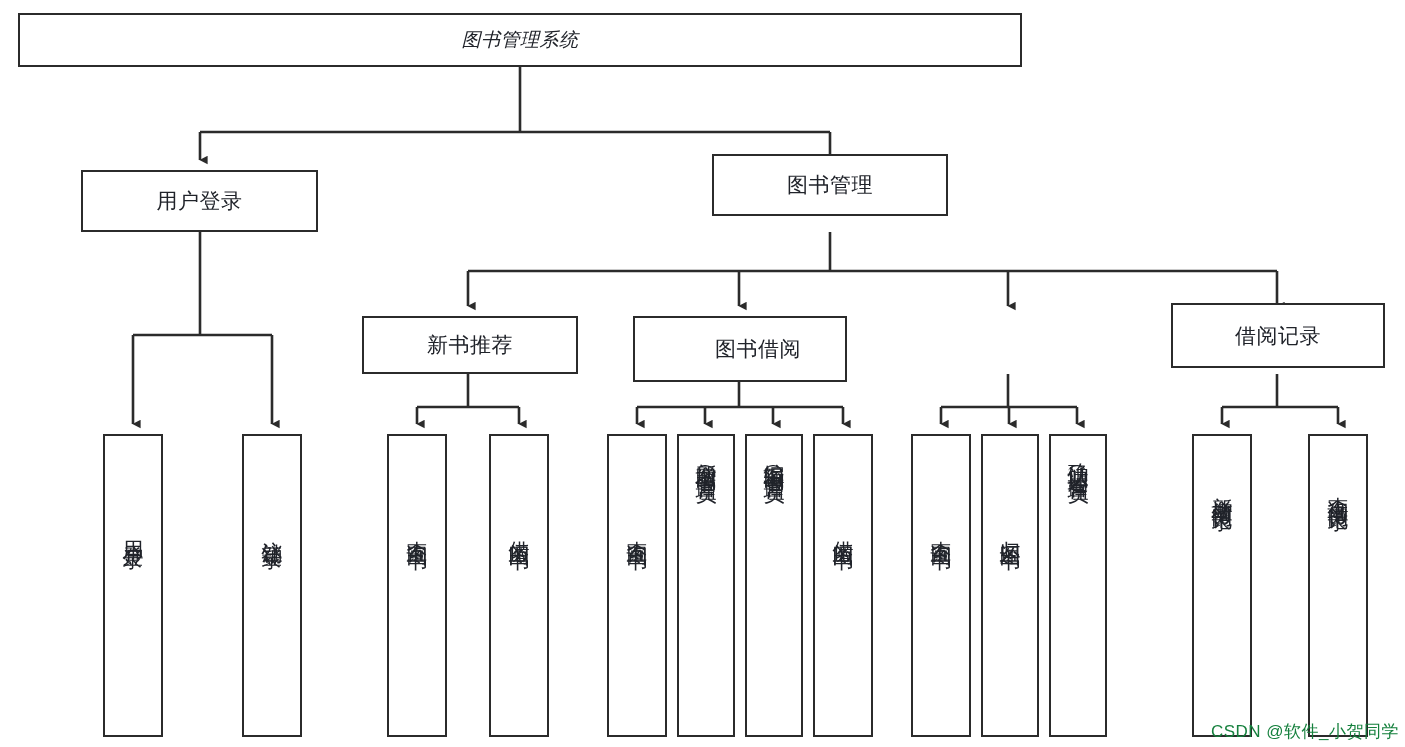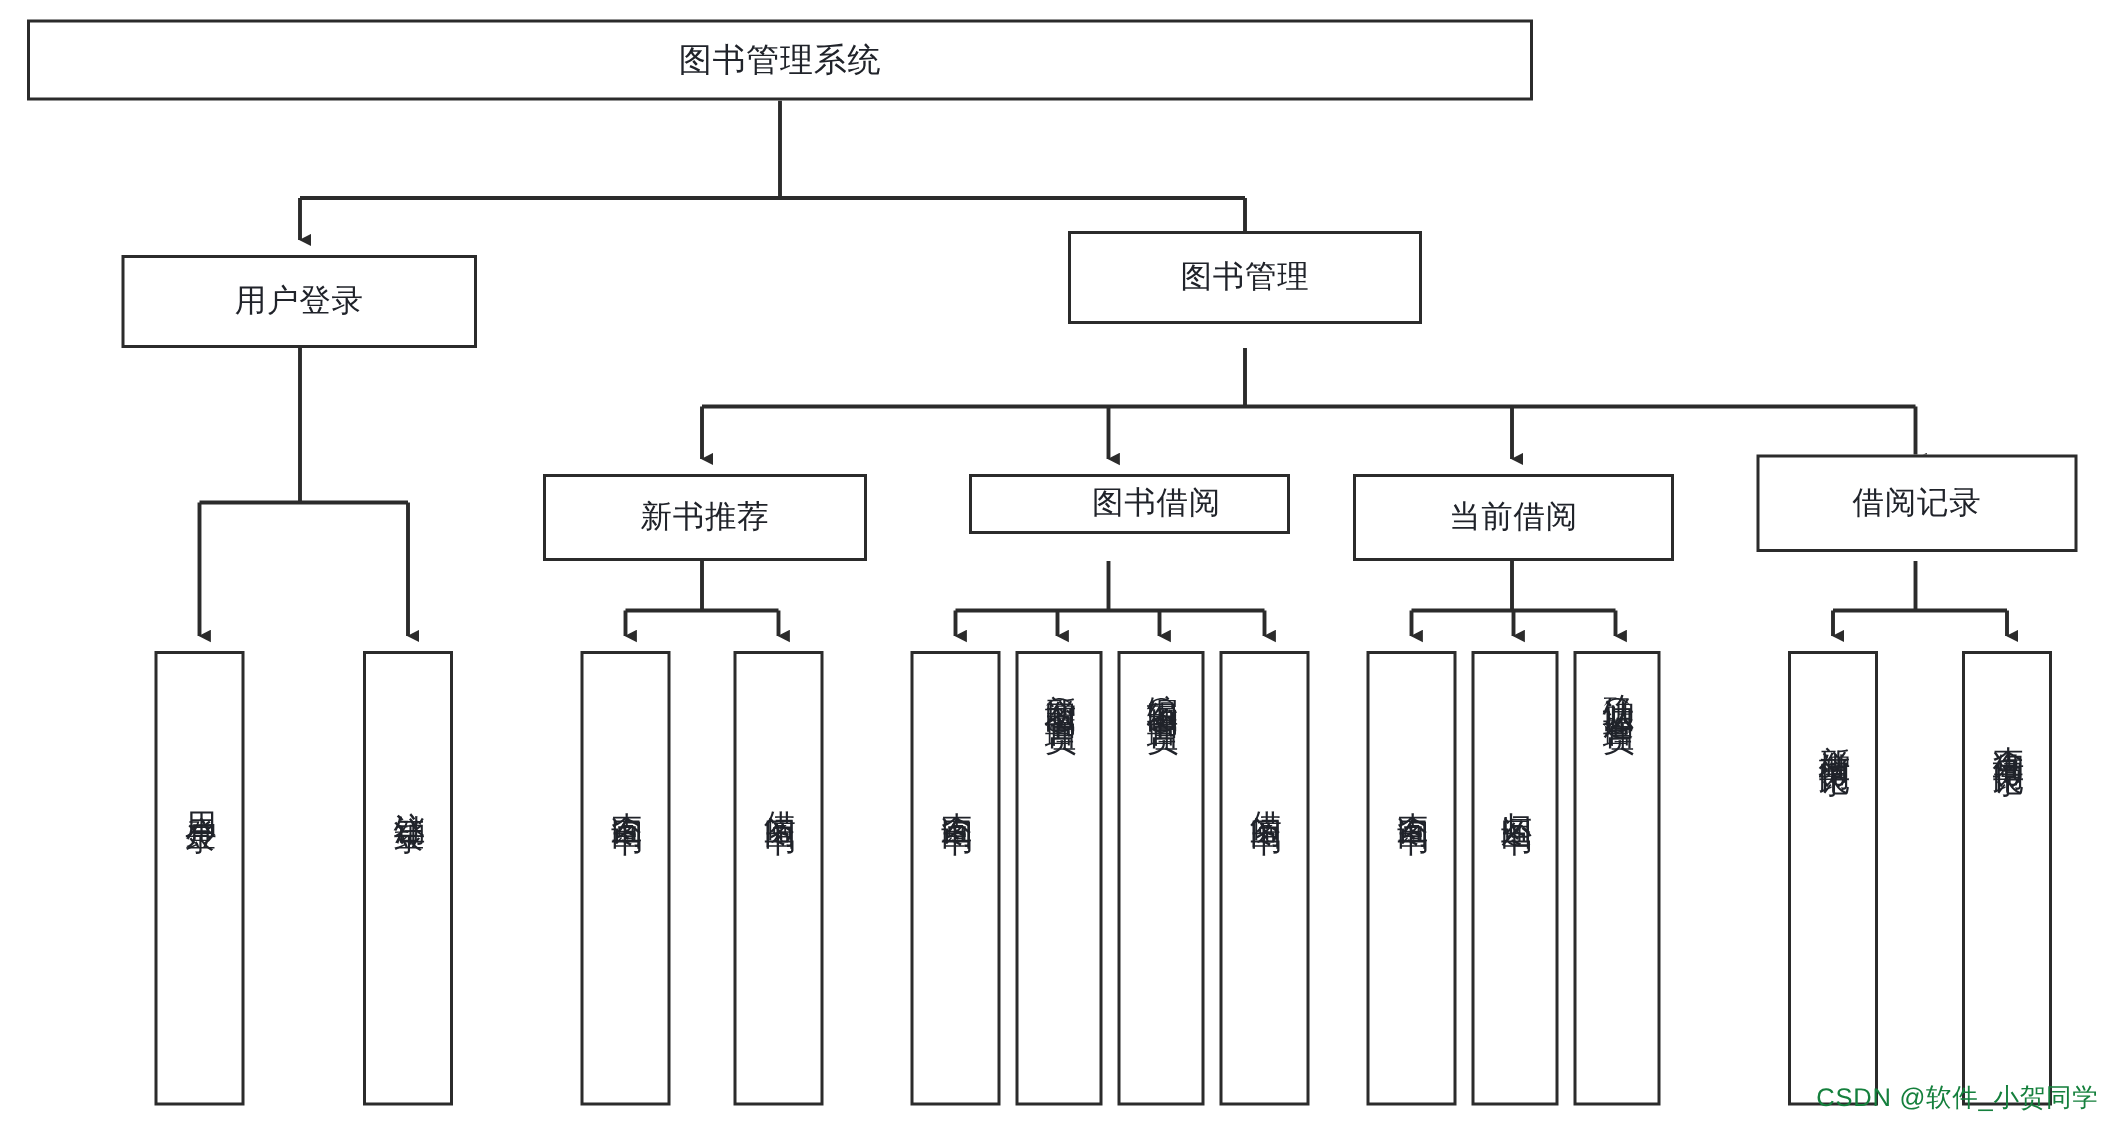--- a/index.html
+++ b/index.html
@@ -42,21 +42,22 @@
     display: block;
     text-align: center;
     line-height: 1.22;
     letter-spacing: 0.5px;
     white-space: nowrap;
   }
   .node.horizontal .label {
     font-size: 21px;
   }
   .node.root .label {
-    font-size: 22px;
+    font-size: 19px;
+    font-style: italic;
   }
   .node.vertical {
     align-items: flex-start;
     justify-content: center;
     padding-top: 0;
   }
   .node.vertical .label {
     writing-mode: vertical-rl;
     text-orientation: upright;
     font-size: 21px;
@@ -142,27 +143,24 @@
   </div>
 
   <div class="node horizontal" style="left:712px; top:154px; width:236px; height:62px;">
     <span class="label">图书管理</span>
   </div>
 
   <div class="node horizontal" style="left:362px; top:316px; width:216px; height:58px;">
     <span class="label">新书推荐</span>
   </div>
 
-  <div class="node horizontal" style="left:646px; top:316px; width:214px; height:40px;padding-left:36px;">
+  <div class="node horizontal" style="left:633px; top:316px; width:214px; height:66px;padding-left:36px;">
     <span class="label">图书借阅</span>
   </div>
 
-  <div class="node horizontal" style="left:902px; top:316px; width:214px; height:58px;">
-    <span class="label">当前借阅</span>
-  </div>
 
   <div class="node horizontal" style="left:1171px; top:303px; width:214px; height:65px;">
     <span class="label">借阅记录</span>
   </div>
 
   <div class="node vertical" style="left:103px; top:434px; width:60px; height:303px; padding-top:88px;">
     <span class="label">用户登录</span>
   </div>
 
   <div class="node vertical" style="left:242px; top:434px; width:60px; height:303px; padding-top:88px;">

